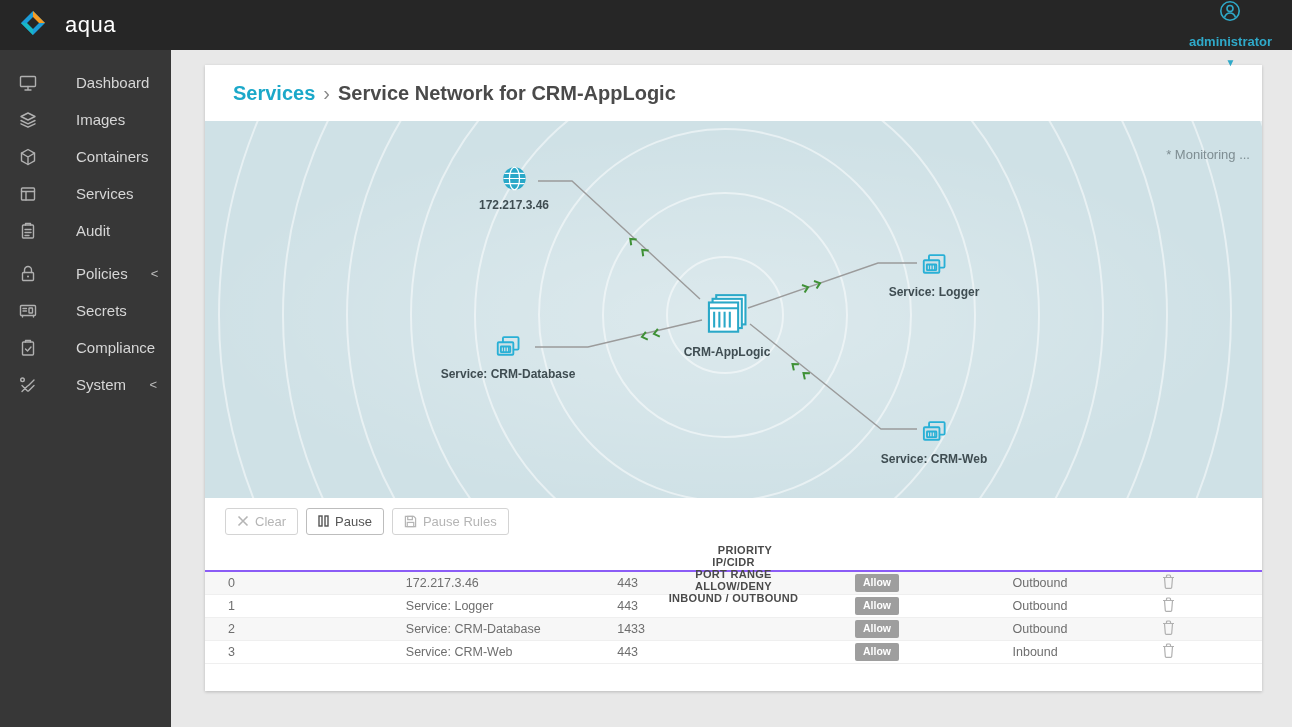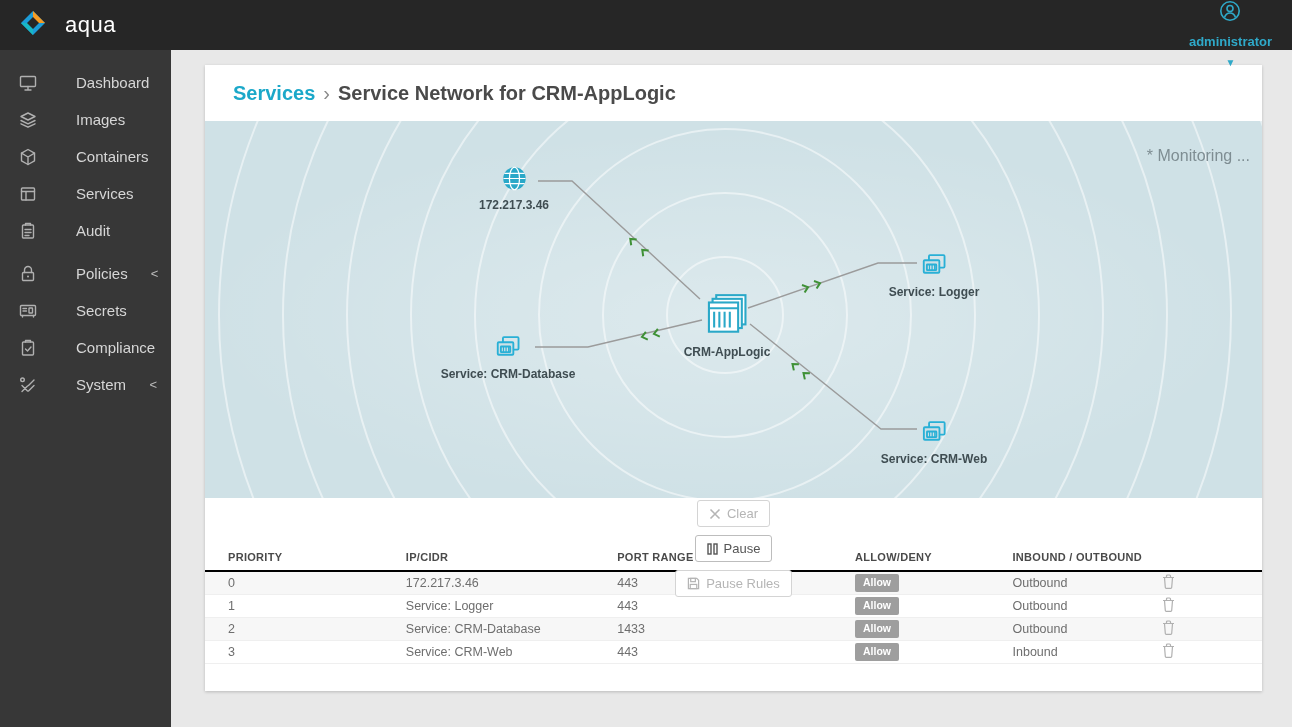--- a/index.html
+++ b/index.html
@@ -30,32 +30,32 @@
 
   .breadcrumb { height:56px; display:flex; align-items:center; padding:0 28px; font-size:20px; font-weight:bold; color:#4a4a4a; gap:8px; }
   .breadcrumb .parent { color:#1ba8c9; cursor:pointer; }
   .breadcrumb .sep { color:#8a8a8a; font-weight:normal; }
 
   
   .diagram { position:relative; height:377px; background:#cfe1e6; overflow:hidden; }
   .diagram-svg { position:absolute; inset:0; width:100%; height:100%; }
   .node { position:absolute; text-align:center; cursor:pointer; }
   .node .nlabel { margin-top:2px; font-size:12px; font-weight:600; color:#3f4d52; white-space:nowrap; }
-  .monitor-note { position:absolute; top:26px; right:12px; color:#7e8d92; font-size:16px; }
-
-  
-  .toolbar { height:46px; display:flex; align-items:center; padding:2px 20px; gap:8px;flex-direction:column; }
+  .monitor-note { position:absolute; top:26px; right:12px; color:#7e8d92; font-size:13px; }
+
+  
+  .toolbar { height:46px; display:flex; align-items:center; padding:2px 20px; gap:8px; }
   .btn { display:inline-flex; align-items:center; gap:6px; background:#fff; border:1px solid #d4d4d4; border-radius:3px; padding:5px 11px; font-size:13px; color:#b5b5b5; cursor:pointer; font-family:inherit; }
   .btn.enabled { color:#555; border-color:#bdbdbd; }
   .btn svg { display:block; }
 
   
   .rtable { width:100%; }
   .trow { display:flex; align-items:center; height:23px; font-size:12.5px; color:#6e6e6e; border-bottom:1px solid #efefef; }
-  .trow.head { height:28px; font-size:11px; font-weight:bold; color:#4a4a4a; letter-spacing:0.3px; border-bottom:2px solid #000000; text-transform:uppercase; }
+  .trow.head { height:28px; font-size:11px; font-weight:bold; color:#4a4a4a; letter-spacing:0.3px; border-bottom:2px solid #8b5cf6; text-transform:uppercase;flex-direction:column; }
   .trow.alt { background:#f7f7f7; }
   .c1 { flex:0 0 19%; padding-left:23px; }
   .c2 { flex:0 0 20%; }
   .c3 { flex:0 0 22.5%; }
   .c4 { flex:0 0 14.9%; }
   .c5 { flex:0 0 13.6%; }
   .c6 { flex:1; }
   .badge { display:inline-block; background:#9e9e9e; color:#fff; font-size:10.5px; font-weight:bold; padding:2px 8px; border-radius:2px; line-height:1.3; }
   .trash-btn { background:none; border:none; cursor:pointer; padding:0 0 0 6px; }
 </style>

